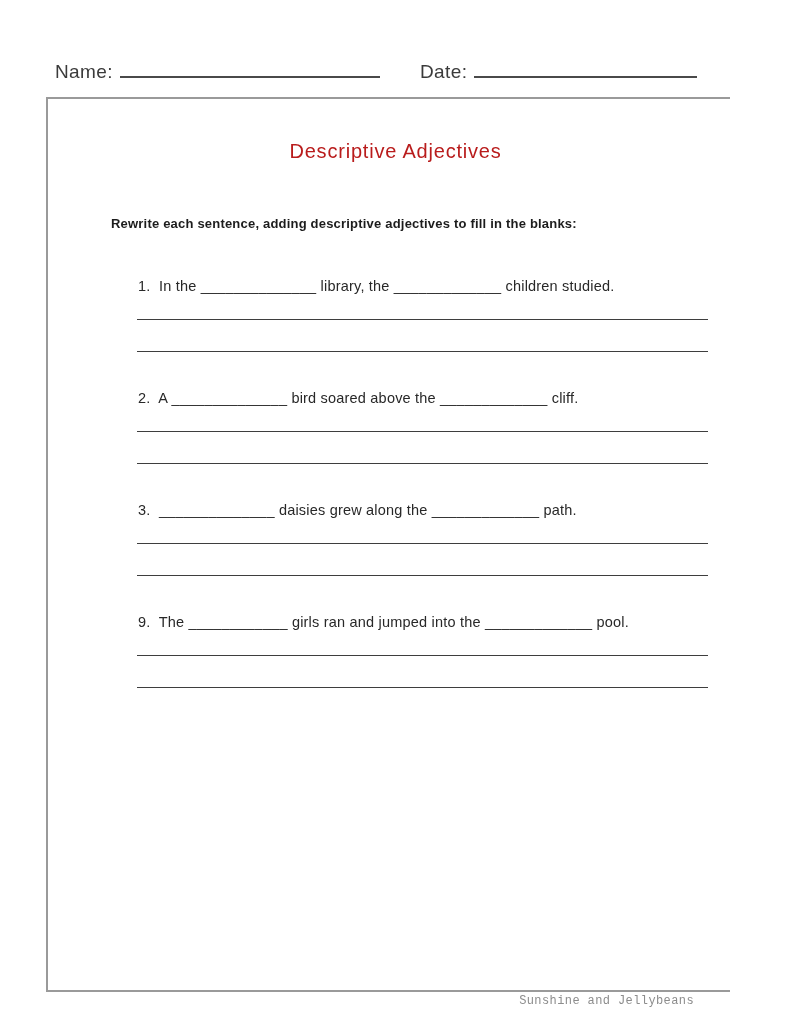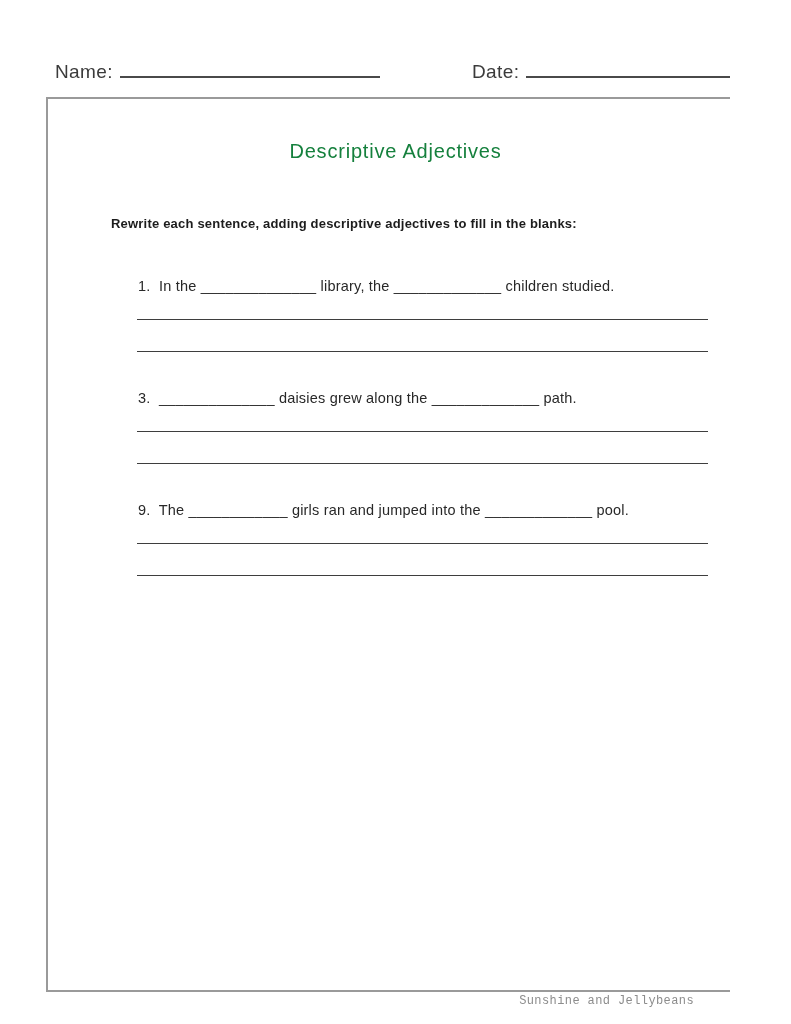--- a/index.html
+++ b/index.html
@@ -30,40 +30,40 @@
     color: #3b3b3b;
     white-space: nowrap;
   }
   .field-line {
     display: inline-block;
     border-bottom: 2px solid #4a4a4a;
     height: 18px;
     margin-left: 7px;
   }
   .name-field .field-line { width: 260px; }
-  .date-field { margin-left: 92px; }
+  .date-field { margin-left: 40px; }
   .date-field .field-line { width: 223px; }
 
   
   .box {
     position: absolute;
     left: 46px;
     top: 97px;
     width: 699px;
     height: 895px;
     border: 2px solid #9a9a9a;
     background: #ffffff;
   }
   .title {
     margin-top: 41px;
     text-align: center;
     font-size: 20px;
     font-weight: 400;
     letter-spacing: 0.8px;
-    color: #15803d;
+    color: #b91c1c;
   }
   .instruction {
     margin: 53px 40px 0 63px;
     font-size: 13px;
     font-weight: 700;
     letter-spacing: 0.2px;
     color: #1c1c1c;
   }
 
   
@@ -119,20 +119,25 @@
     <p class="instruction">Rewrite each sentence, adding descriptive adjectives to fill in the blanks:</p>
 
     <div class="items">
 
       <div class="item">
         <p class="sentence">1.  In the ______________ library, the _____________ children studied.</p>
         <div class="answer-line line1"></div>
         <div class="answer-line line2"></div>
       </div>
 
+      <div class="item">
+        <p class="sentence">2.  A ______________ bird soared above the _____________ cliff.</p>
+        <div class="answer-line line1"></div>
+        <div class="answer-line line2"></div>
+      </div>
 
       <div class="item">
         <p class="sentence">3.  ______________ daisies grew along the _____________ path.</p>
         <div class="answer-line line1"></div>
         <div class="answer-line line2"></div>
       </div>
 
       <div class="item">
         <p class="sentence">9.  The ____________ girls ran and jumped into the _____________ pool.</p>
         <div class="answer-line line1"></div>

